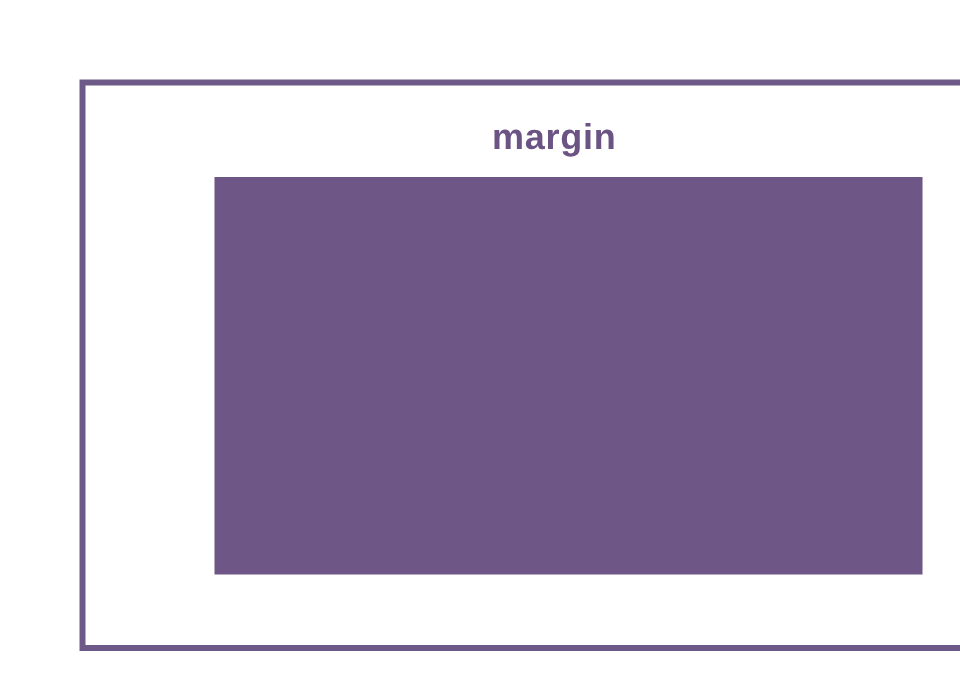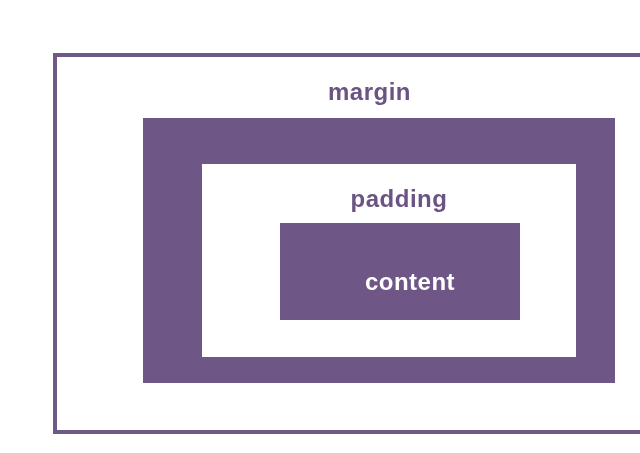--- a/index.html
+++ b/index.html
@@ -104,26 +104,19 @@
 </head>
 <body>
 
 <div class="canvas">
 
   <div class="outer-box">
     <div class="label margin-label">margin</div>
 
     <div class="border-box">
 
-      <div class="padding-box">
-        <div class="label padding-label">padding</div>
-
-        <div class="content-box">
-          <div class="label content-label">content</div>
-        </div>
-      </div>
     </div>
   </div>
 
 
   <div class="bottom-line"></div>
 
 </div>
 
 </body></html>

